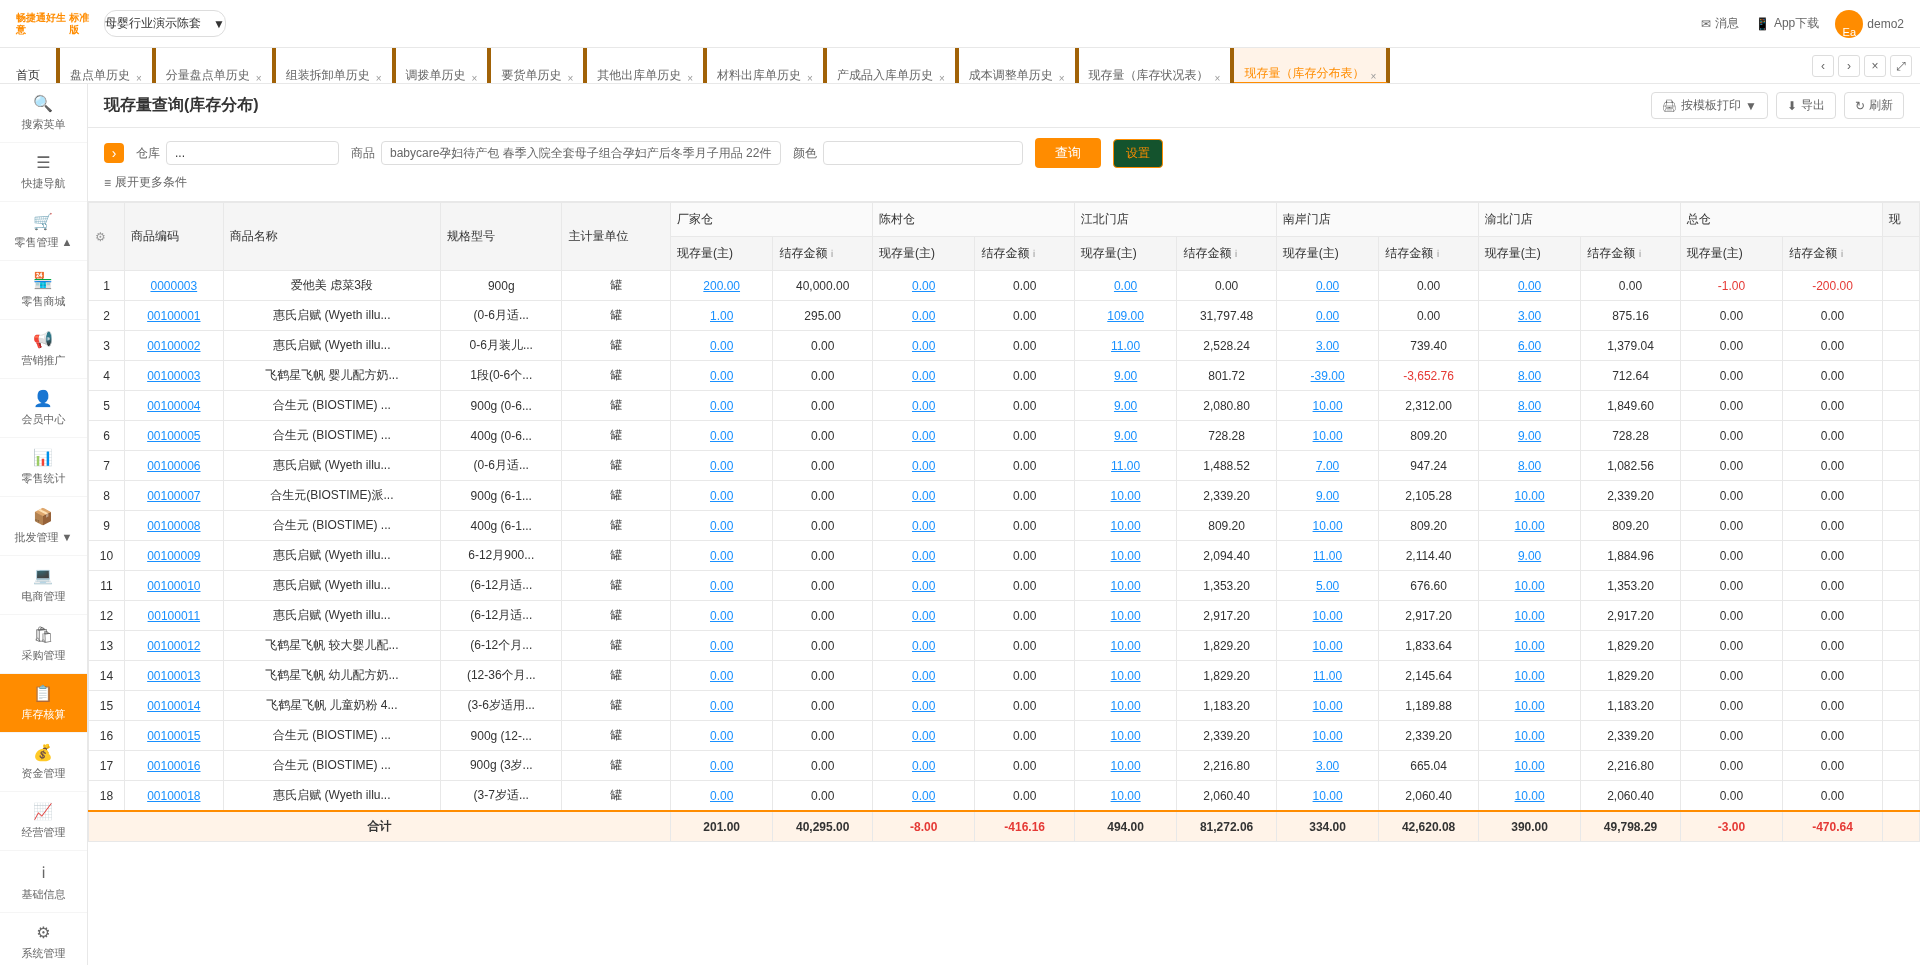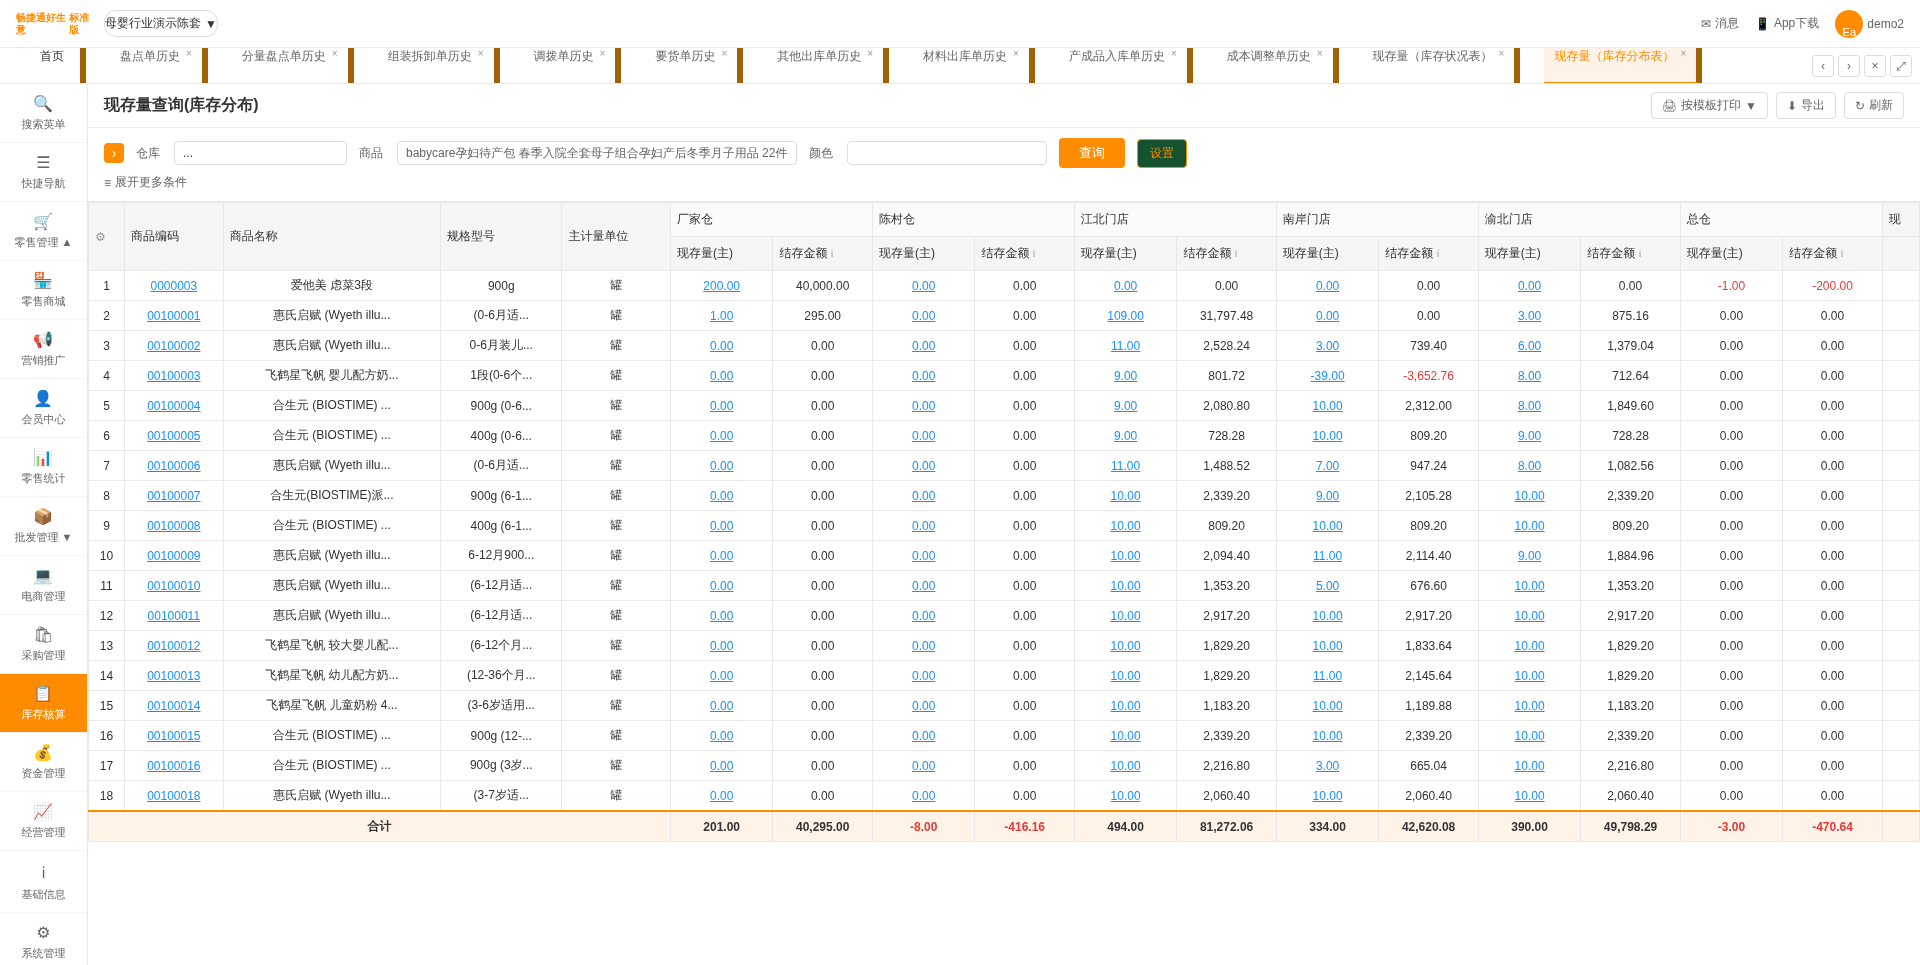--- a/index.html
+++ b/index.html
@@ -3,28 +3,28 @@
   <meta charset="utf-8">
   <style>
     * { box-sizing: border-box; margin: 0; padding: 0; }
     body { font-family: 'Microsoft YaHei', Arial, sans-serif; font-size: 12px; background: #f5f5f5; color: #333; overflow: hidden; height: 965px; }
 
     
     .top-bar { height: 48px; background: #fff; display: flex; align-items: center; justify-content: space-between; padding: 0 16px; border-bottom: 1px solid #e8e8e8; }
     .top-bar-left { display: flex; align-items: center; gap: 8px; }
     .logo-area { display: flex; flex-direction: row; align-items: center; width: 80px; }
     .logo-text { font-size: 10px; color: #ff8c00; font-weight: bold; line-height: 1.2; }
-    .industry-selector { display: flex; align-items: center; gap: 4px; border: 1px solid #ddd; border-radius: 12px; padding: 4px 0; cursor: pointer; font-size: 12px; color: #333; }
+    .industry-selector { display: flex; align-items: center; gap: 12px; border: 1px solid #ddd; border-radius: 12px; padding: 4px 0; cursor: pointer; font-size: 12px; color: #333; }
     .top-bar-right { display: flex; align-items: center; gap: 16px; }
     .top-bar-action { display: flex; align-items: center; gap: 4px; font-size: 12px; color: #666; cursor: pointer; }
     .avatar { width: 28px; height: 28px; border-radius: 50%; background: #ff8c00; display: flex; align-items: flex-end; justify-content: center; color: #fff; font-size: 11px; }
 
     
     .nav-tabs { height: 36px; background: #fff; display: flex; align-items: center; border-bottom: 1px solid #e8e8e8; padding: 0; overflow: hidden; }
-    .nav-tab { display: flex; align-items: flex-start; padding: 0 10px; height: 36px; font-size: 12px; color: #666; cursor: pointer; border-right: 6px solid #a16207; white-space: nowrap; flex-shrink: 0; margin-left: 24px; }
+    .nav-tab { display: flex; align-items: flex-end; padding: 0 10px; height: 36px; font-size: 12px; color: #666; cursor: pointer; border-right: 4px solid #a16207; white-space: nowrap; flex-shrink: 0; }
     .nav-tab.home { background: #fff; color: #333; padding: 0 16px; }
     .nav-tab.active { background: #fff3e8; color: #ff8c00; border-bottom: 2px solid #ff8c00; }
     .nav-tab .close-btn { margin-left: 6px; color: #999; font-size: 10px; }
     .nav-tab-controls { display: flex; align-items: center; margin-left: auto; padding: 0 8px; gap: 4px; }
     .nav-ctrl-btn { width: 22px; height: 22px; display: flex; align-items: center; justify-content: center; border: 1px solid #ddd; border-radius: 3px; cursor: pointer; color: #666; font-size: 12px; }
 
     
     .main-layout { display: flex; height: calc(965px - 48px - 36px); }
 
     
@@ -38,21 +38,21 @@
 
     
     .page-header { background: #fff; padding: 8px 16px; display: flex; align-items: center; justify-content: space-between; border-bottom: 1px solid #e8e8e8; }
     .page-title { font-size: 16px; font-weight: bold; color: #333; }
     .page-header-actions { display: flex; align-items: center; gap: 8px; }
     .btn-icon-text { display: flex; align-items: center; gap: 4px; padding: 4px 10px; border: 1px solid #ddd; border-radius: 4px; cursor: pointer; font-size: 12px; color: #666; background: #fff; }
 
     
     .filter-area { background: #fff; padding: 10px 16px; border-bottom: 1px solid #e8e8e8; }
     .filter-row { display: flex; align-items: center; gap: 12px; flex-wrap: wrap; }
-    .filter-item { display: flex; align-items: center; gap: 14px; }
+    .filter-item { display: flex; align-items: center; gap: 6px; }
     .filter-label { font-size: 12px; color: #666; white-space: nowrap; }
     .filter-input { border: 1px solid #ddd; border-radius: 4px; padding: 4px 8px; font-size: 12px; color: #333; min-width: 80px; }
     .filter-input-long { min-width: 400px; color: #666; }
     .filter-expand { display: flex; align-items: center; gap: 4px; color: #666; cursor: pointer; font-size: 12px; margin-top: 6px; }
     .btn-query { background: #ff8c00; color: #fff; border: none; border-radius: 4px; padding: 6px 20px; cursor: pointer; font-size: 13px; }
     .btn-setting { background: #14532d; color: #ff8c00; border: 1px solid #ff8c00; border-radius: 4px; padding: 5px 12px; cursor: pointer; font-size: 12px; }
     .expand-btn { background: #ff8c00; color: #fff; border: none; border-radius: 4px; width: 20px; height: 20px; cursor: pointer; font-size: 14px; display: flex; align-items: center; justify-content: center; }
 
     
     .table-container { flex: 1; overflow: auto; background: #fff; }

